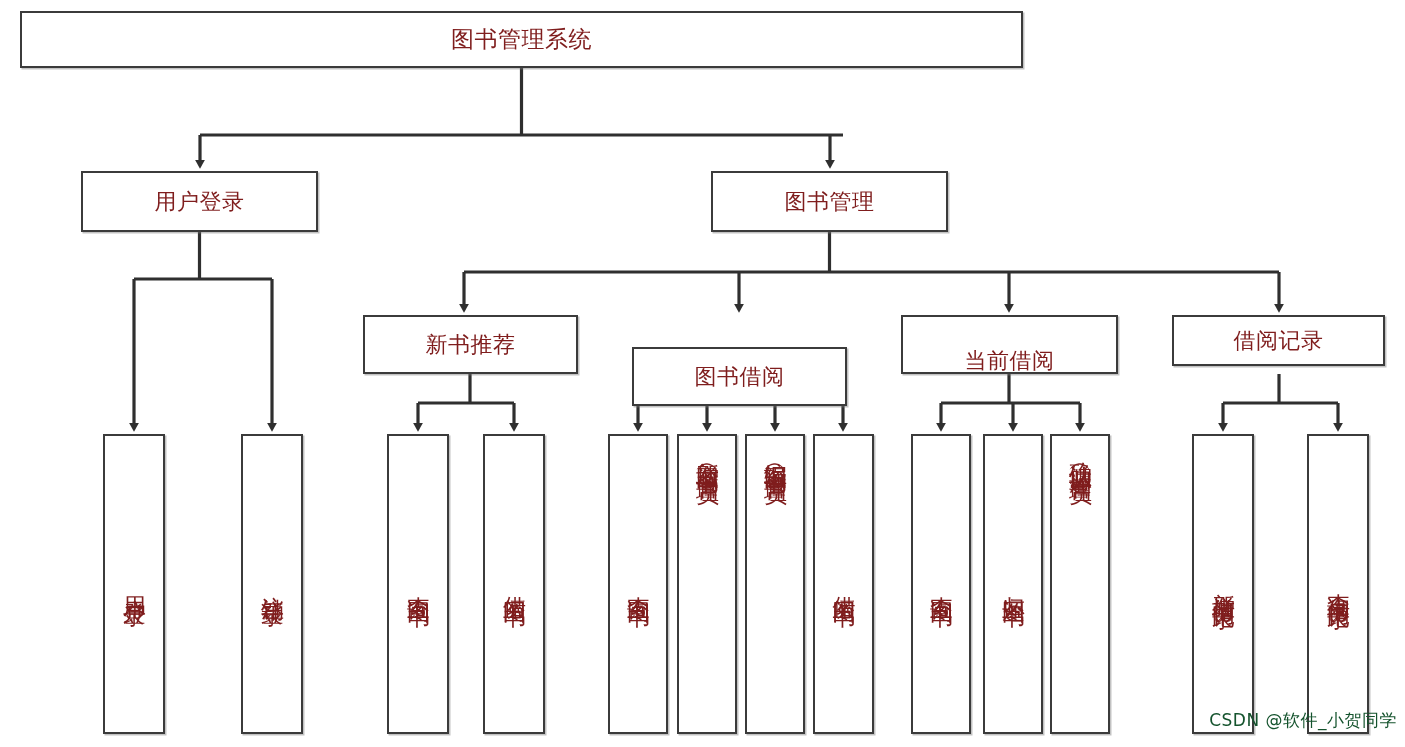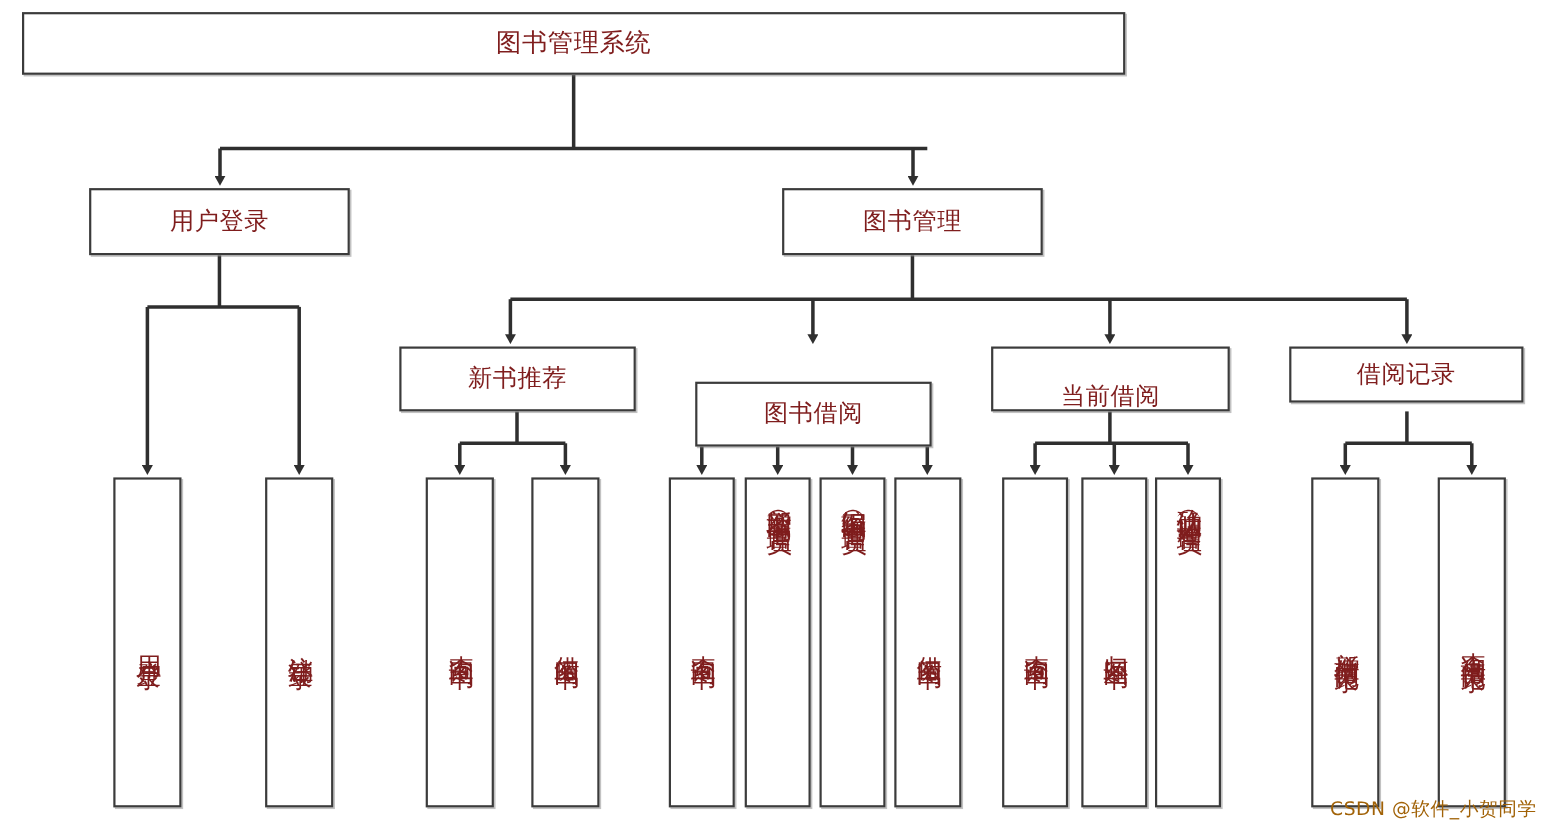--- a/index.html
+++ b/index.html
@@ -63,23 +63,23 @@
   svg#connectors {
     position: absolute;
     left: 0; top: 0;
     width: 1405px;
     height: 747px;
     pointer-events: none;
   }
   #watermark {
     position: absolute;
     right: 8px;
-    bottom: 0;
+    bottom: 15px;
     font-size: 17px;
-    color: #a16207;
+    color: #14532d;
     white-space: nowrap;
     letter-spacing: 0.5px;
   }
 </style>
 </head>
 <body>
 
 <div id="diagram-root">
 
   <svg id="connectors" viewBox="0 0 1405 747" xmlns="http://www.w3.org/2000/svg">

